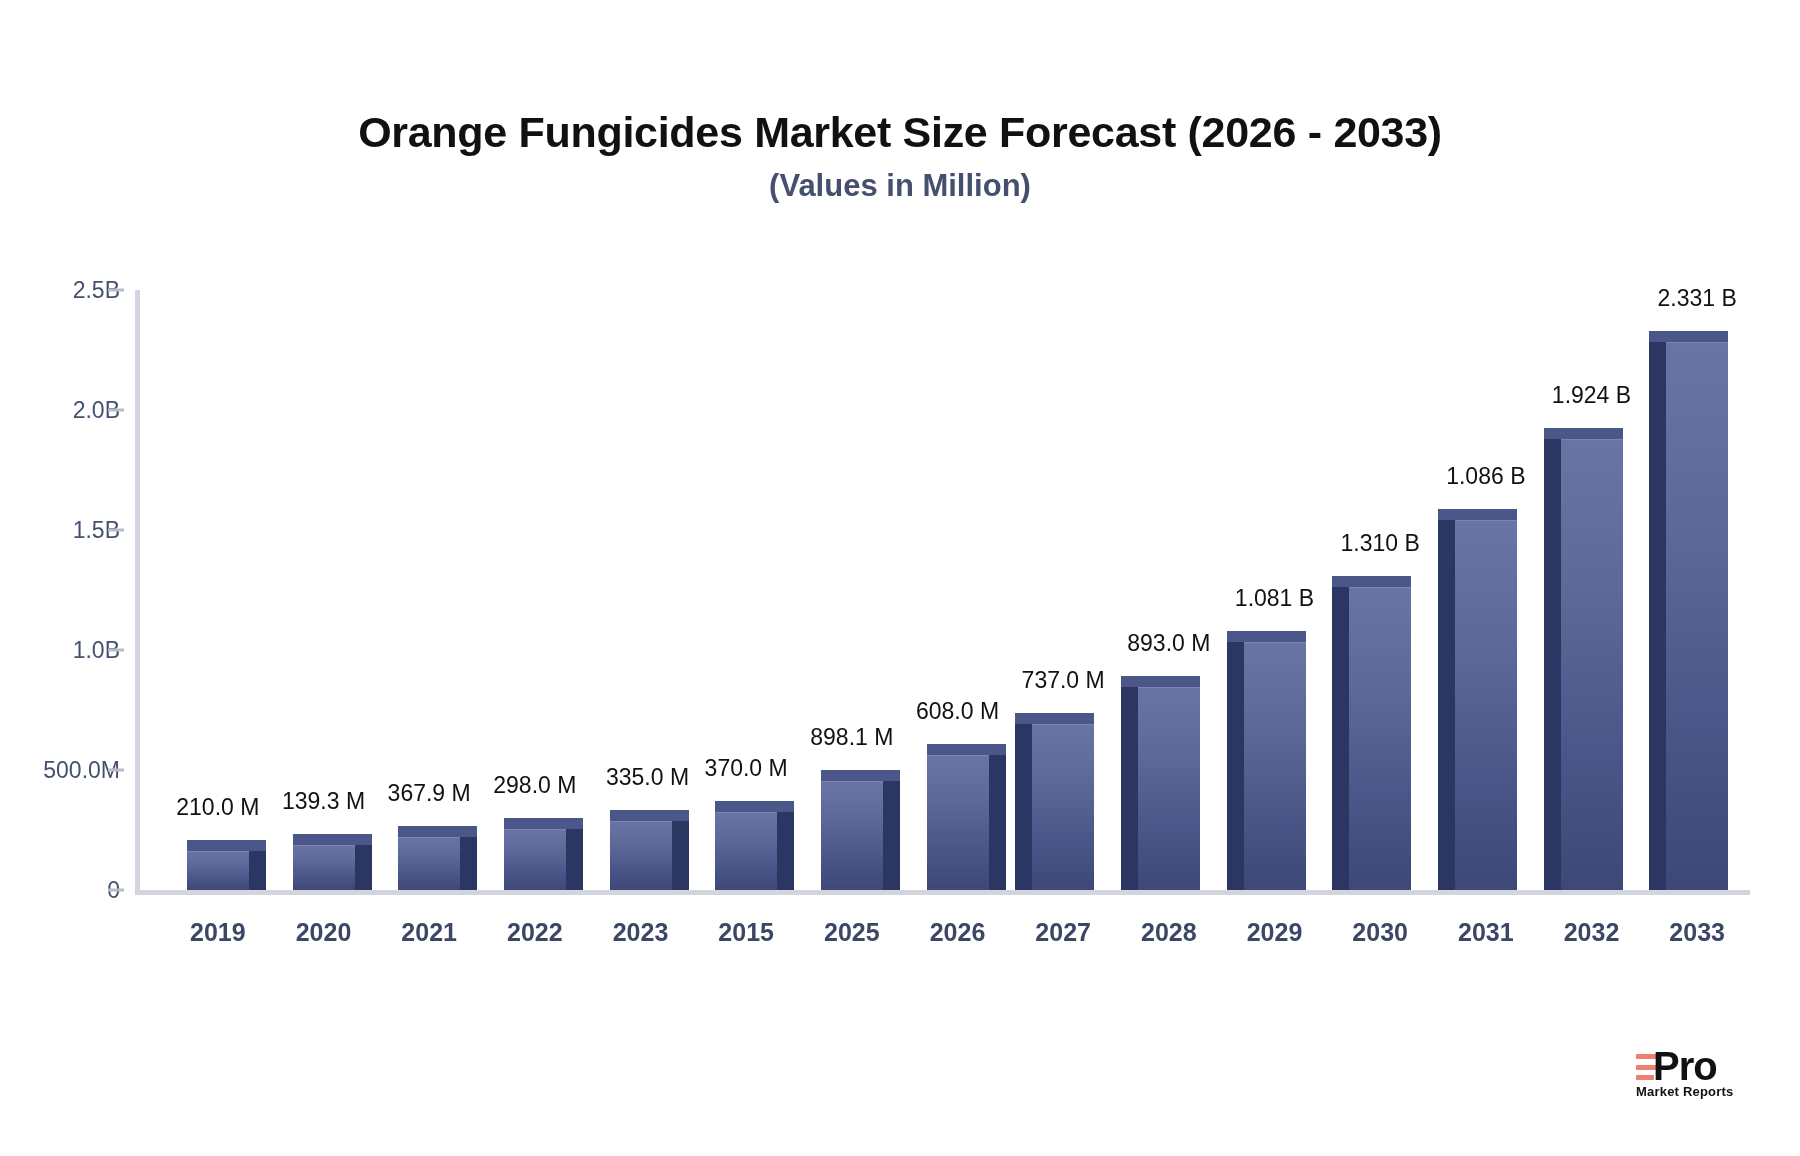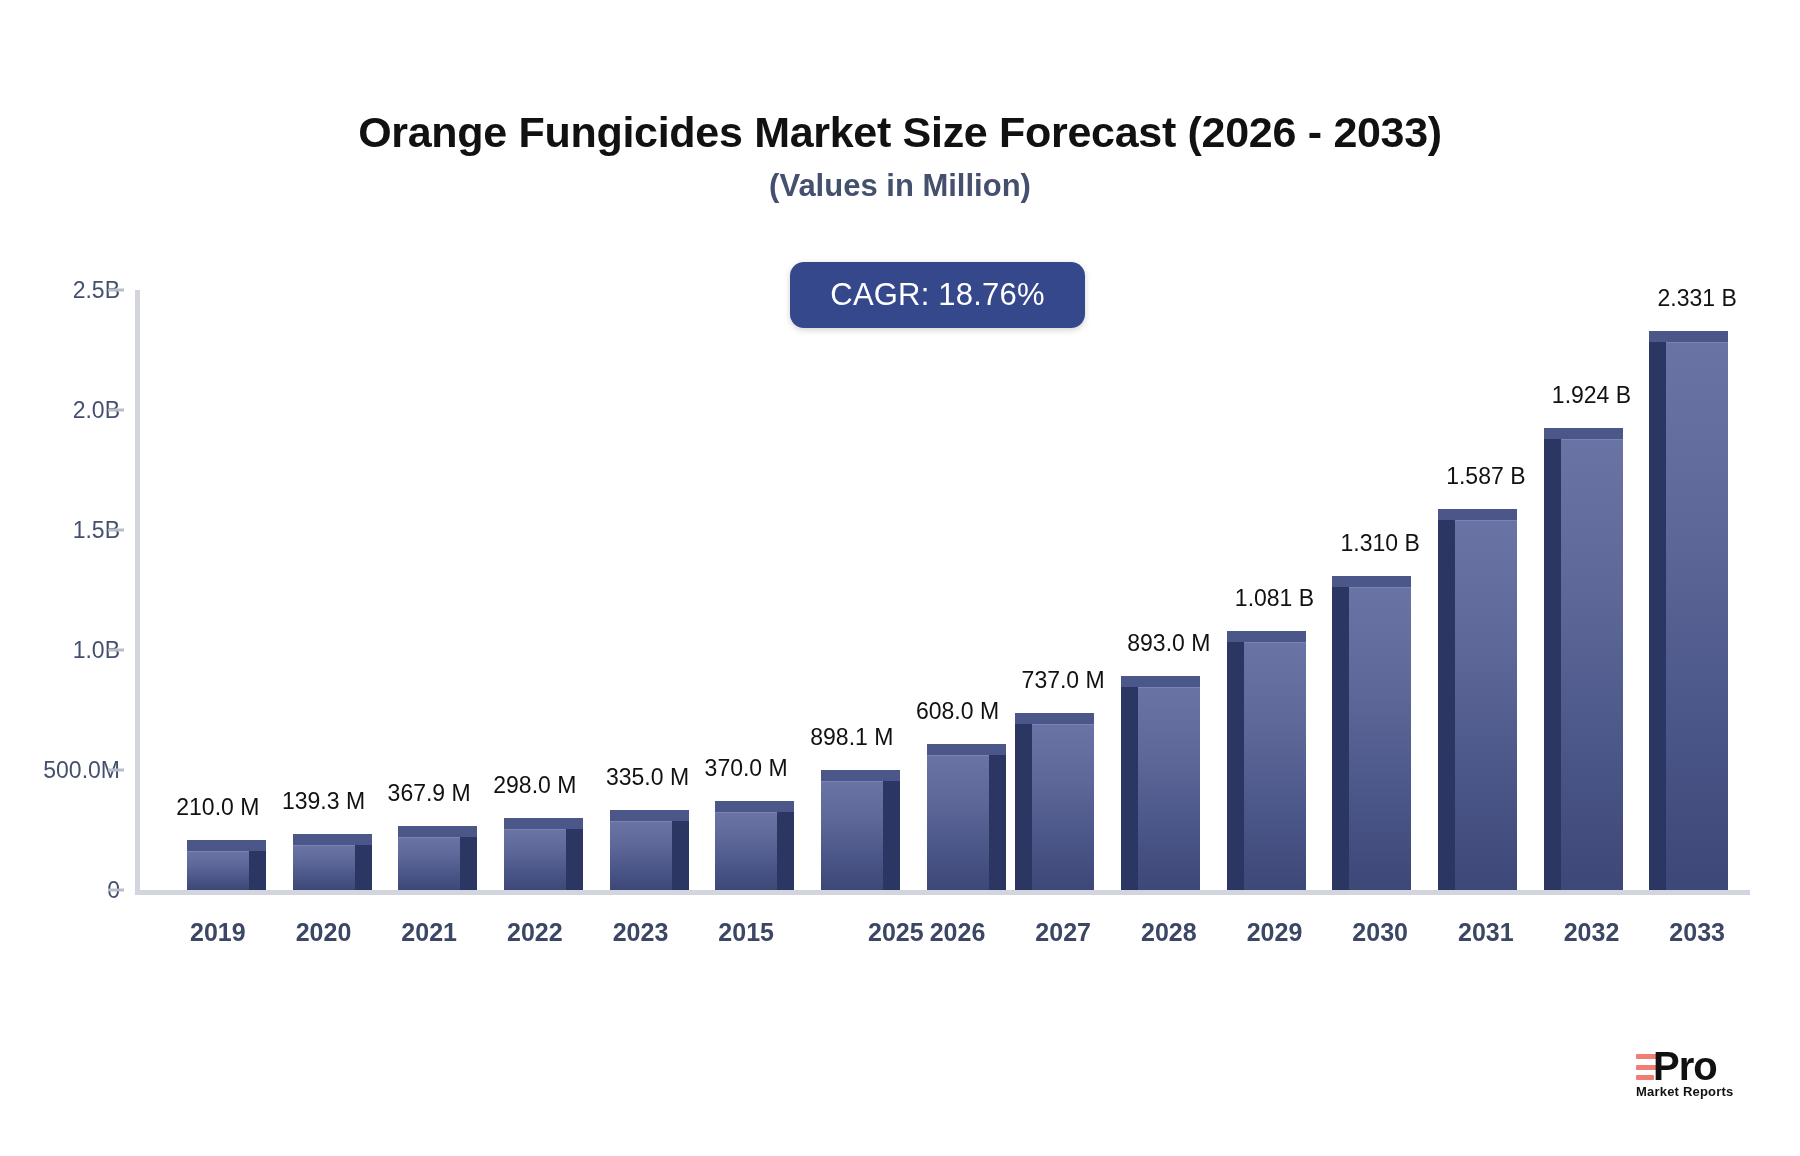--- a/index.html
+++ b/index.html
@@ -132,21 +132,20 @@
   }
 </style>
 </head>
 <body>
 
 <div id="page">
 
   <div class="title">Orange Fungicides Market Size Forecast (2026 - 2033)</div>
   <div class="subtitle">(Values in Million)</div>
 
-  <div class="cagr-badge">CAGR: 18.76%</div>
 
   <div id="yaxis-labels">
       <div class="ytick" style="left: 0px; top: 890px;">0</div>
       <div class="ytick-dash" style="left: 108px; top: 890px;"></div>
       <div class="ytick" style="left: 0px; top: 770px;">500.0M</div>
       <div class="ytick-dash" style="left: 108px; top: 770px;"></div>
       <div class="ytick" style="left: 0px; top: 650px;">1.0B</div>
       <div class="ytick-dash" style="left: 108px; top: 650px;"></div>
       <div class="ytick" style="left: 0px; top: 530px;">1.5B</div>
       <div class="ytick-dash" style="left: 108px; top: 530px;"></div>
@@ -238,21 +237,21 @@
       </div>
   </div>
 
   <div id="xaxis-labels">
       <div class="xtick" style="left: 217.833px; top: 918px;">2019</div>
       <div class="xtick" style="left: 323.5px; top: 918px;">2020</div>
       <div class="xtick" style="left: 429.167px; top: 918px;">2021</div>
       <div class="xtick" style="left: 534.833px; top: 918px;">2022</div>
       <div class="xtick" style="left: 640.5px; top: 918px;">2023</div>
       <div class="xtick" style="left: 746.167px; top: 918px;">2015</div>
-      <div class="xtick" style="left: 851.833px; top: 918px; margin-left: 44px;">2025</div>
+      <div class="xtick" style="left: 851.833px; top: 918px;">2025</div>
       <div class="xtick" style="left: 957.5px; top: 918px;">2026</div>
       <div class="xtick" style="left: 1063.17px; top: 918px;">2027</div>
       <div class="xtick" style="left: 1168.83px; top: 918px;">2028</div>
       <div class="xtick" style="left: 1274.5px; top: 918px;">2029</div>
       <div class="xtick" style="left: 1380.17px; top: 918px;">2030</div>
       <div class="xtick" style="left: 1485.83px; top: 918px;">2031</div>
       <div class="xtick" style="left: 1591.5px; top: 918px;">2032</div>
       <div class="xtick" style="left: 1697.17px; top: 918px;">2033</div>
     </div>
 
@@ -271,16 +270,16 @@
     <div class="bar-label" style="left: 429.167px; top: 780.4px;">367.9 M</div>
     <div class="bar-label" style="left: 534.833px; top: 772.48px;">298.0 M</div>
     <div class="bar-label" style="left: 640.5px; top: 763.6px; margin-left: 7px;">335.0 M</div>
     <div class="bar-label" style="left: 746.167px; top: 755.2px;">370.0 M</div>
     <div class="bar-label" style="left: 851.833px; top: 723.52px;">898.1 M</div>
     <div class="bar-label" style="left: 957.5px; top: 698.08px;">608.0 M</div>
     <div class="bar-label" style="left: 1063.17px; top: 667.12px;">737.0 M</div>
     <div class="bar-label" style="left: 1168.83px; top: 629.68px;">893.0 M</div>
     <div class="bar-label" style="left: 1274.5px; top: 584.56px;">1.081 B</div>
     <div class="bar-label" style="left: 1380.17px; top: 529.6px;">1.310 B</div>
-    <div class="bar-label" style="left: 1485.83px; top: 463.12px;">1.587 B</div>
+    <div class="bar-label" style="left: 1485.83px; top: 463.12px;">1.086 B</div>
     <div class="bar-label" style="left: 1591.5px; top: 382.24px;">1.924 B</div>
     <div class="bar-label" style="left: 1697.17px; top: 284.56px;">2.331 B</div>
   </div>
 
 </body></html>

